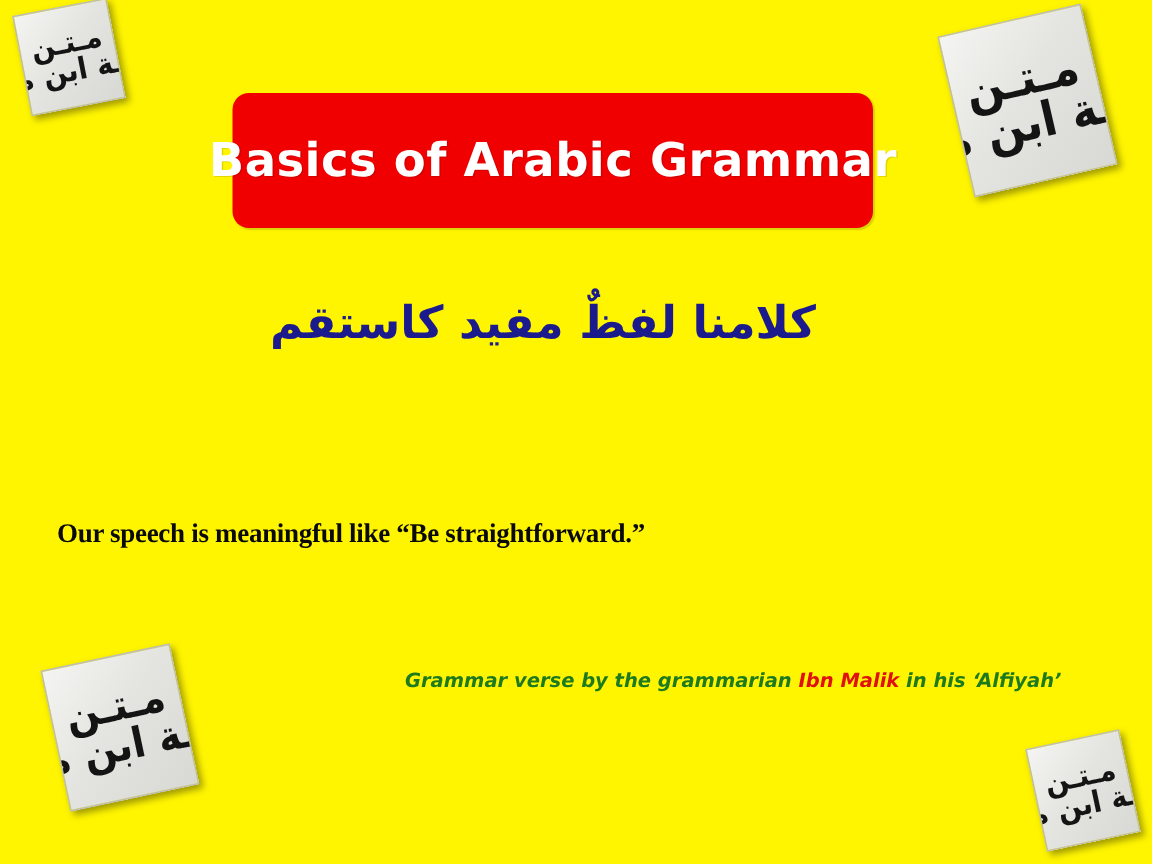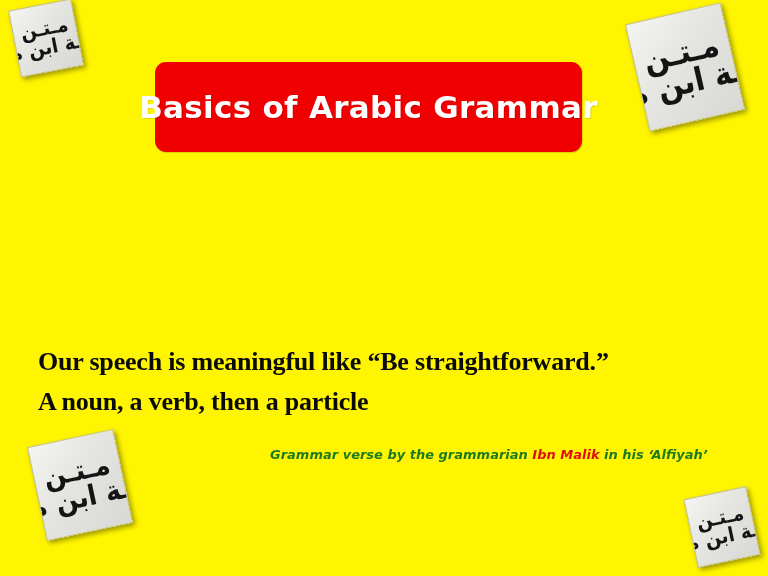--- a/index.html
+++ b/index.html
@@ -131,21 +131,21 @@
   #english-block {
     position: absolute;
     left: 38px;
     top: 342px;
     width: 700px;
   }
   .english-line {
     color: #0A0A0A;
     font-family: "Liberation Serif", serif;
     font-weight: bold;
-    font-size: 26px;
+    font-size: 18px;
     letter-spacing: -0.2px;
     white-space: nowrap;
     line-height: 1.55;
   }
 
   
   #attribution {
     position: absolute;
     left: 270px;
     top: 447px;
@@ -215,23 +215,23 @@
       <span class="g1">مـتـن</span>
       <span class="g2">الفيـة ابن مالك</span>
     </div>
   </div>
 
   <div id="title-box">
     <span id="title-text">Basics of Arabic Grammar</span>
   </div>
 
   <div id="arabic-block">
+    <div class="arabic-line" id="arabic-line-1">كلامنا لفظٌ مفيد كاستقم</div>
   </div>
 
   <div id="english-block">
     <div class="english-line">Our speech is meaningful like “Be straightforward.”</div>
-    <div class="english-line">A noun, a verb,  then a particle</div>
   </div>
 
   <div id="attribution"><span>Grammar verse by the grammarian </span><span class="highlight">Ibn Malik</span><span> in his ‘Alfiyah’</span></div>
 
 
 </div>
 
 </body></html>

